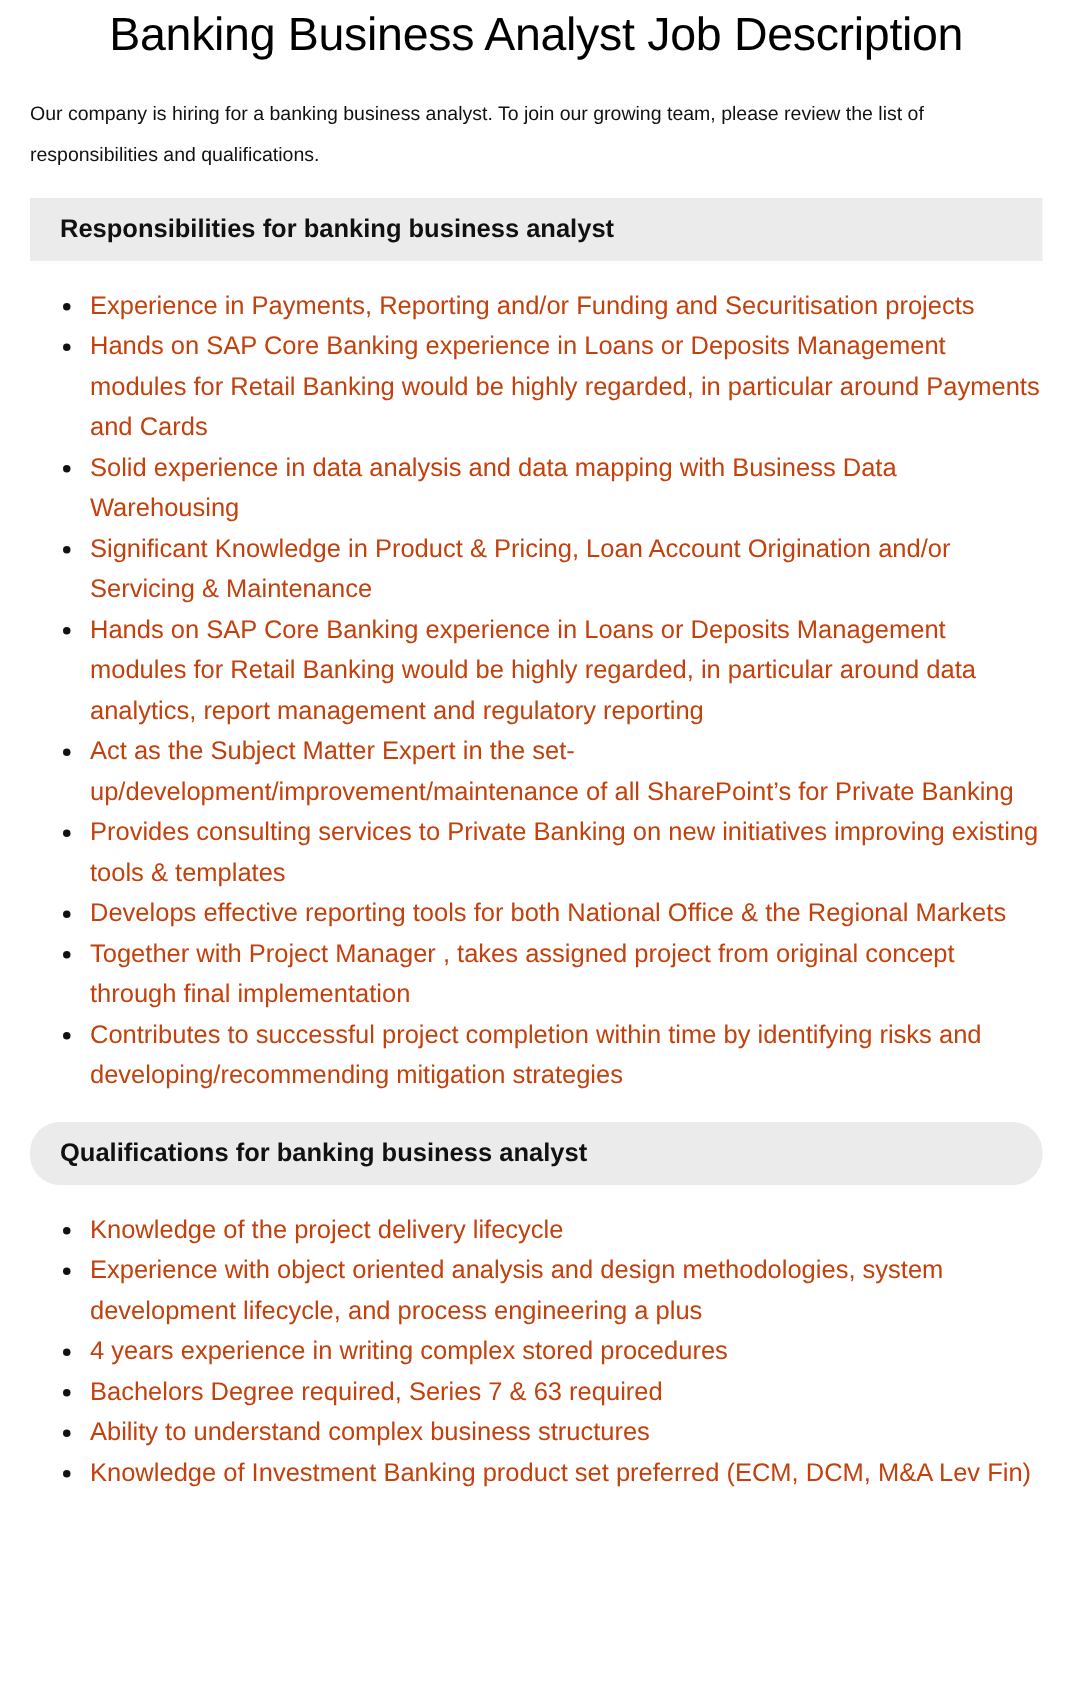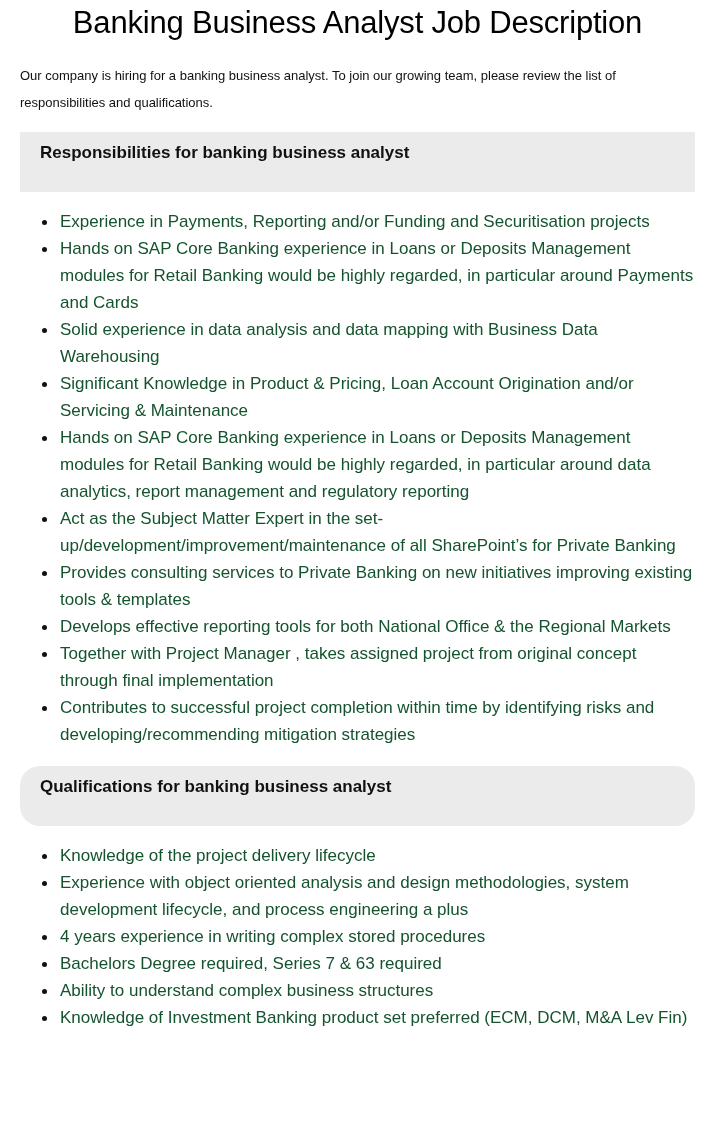--- a/index.html
+++ b/index.html
@@ -31,37 +31,37 @@
     }
     .intro {
       margin: 18px 0 0 0;
       font-size: 13px;
       line-height: 27px;
       color: #111111;
     }
     .section-header {
       margin-top: 16px;
       background: #ebebeb;
-      height: 60px;
+      height: 42px;
       line-height: 42px;
       padding-left: 20px;
       font-size: 17px;
       font-weight: bold;
       color: #111111;
     }
     ul {
       margin: 16px 0 0 0;
       padding-left: 40px;
       list-style: none;
     }
     ul li {
       position: relative;
       font-size: 17px;
       line-height: 27px;
-      color: #14532d;
+      color: #c2410c;
     }
     ul li .bullet {
       position: absolute;
       left: -18px;
       top: 12px;
       width: 5px;
       height: 5px;
       border-radius: 50%;
       background: #111111;
     }

